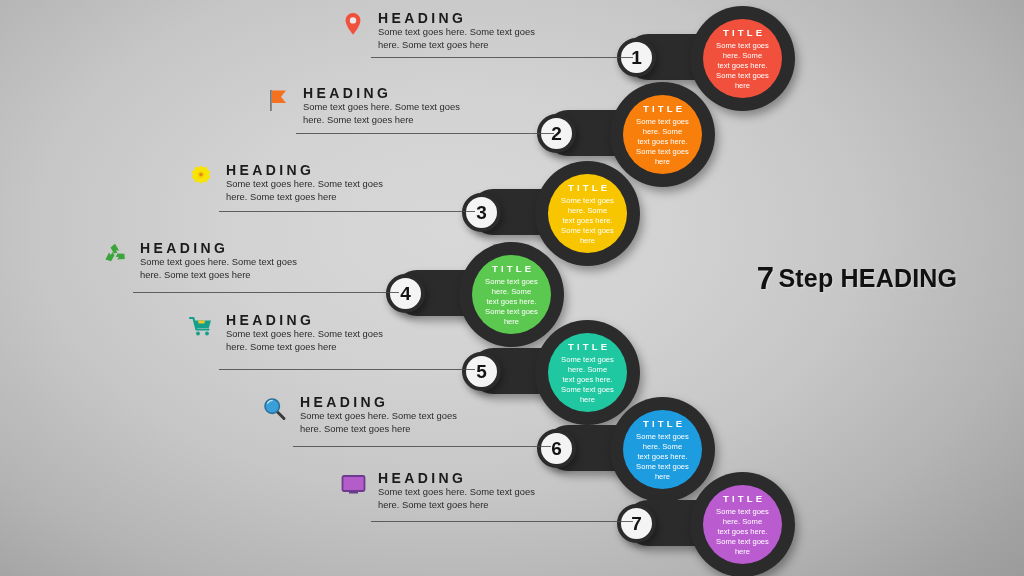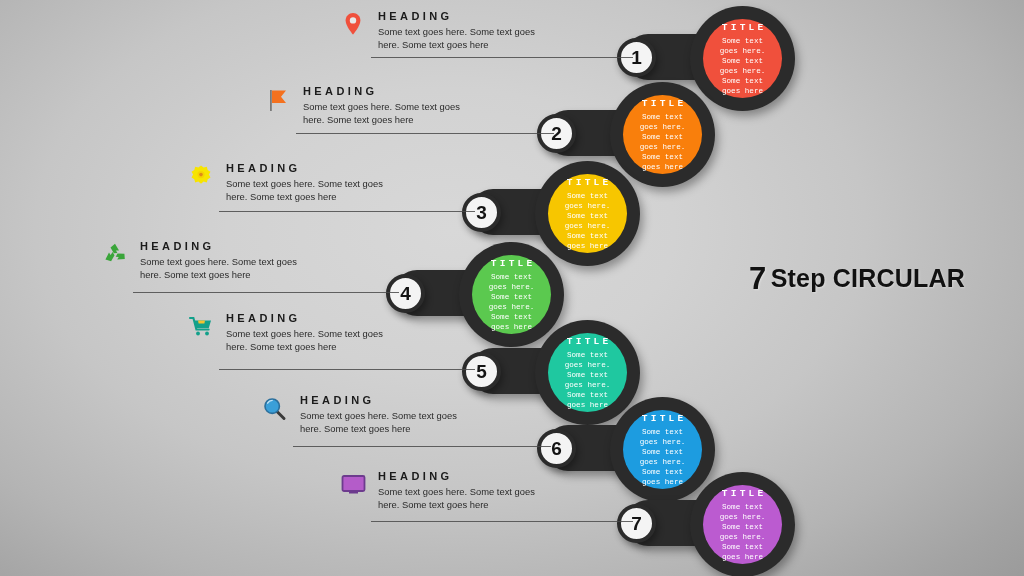--- a/index.html
+++ b/index.html
@@ -10,41 +10,41 @@
   }
   #stage{
     position:relative;width:1024px;height:576px;overflow:hidden;
     background:
       radial-gradient(ellipse 78% 88% at 44% 40%, #d8d8d8 0%, #d2d2d2 28%, #c6c6c6 52%, #b4b4b4 74%, #a3a3a3 90%, #9a9a9a 100%);
   }
   .txtblock{position:absolute;}
   .icon{position:absolute;left:0;top:0;width:30px;height:30px;}
   .htitle{
     position:absolute;left:40px;top:0px;
-    font-size:11px;font-weight:bold;letter-spacing:3.4px;
+    font-size:14px;font-weight:bold;letter-spacing:3.4px;
     color:#1b1b1b;white-space:nowrap;
   }
   .hbody{
     position:absolute;left:40px;top:15px;width:175px;
     font-size:9.4px;line-height:13px;color:#2a2a2a;
   }
   .leadline{
     position:absolute;height:1px;background:#4a4a4a;opacity:.85;
   }
 
   
   .pod{position:absolute;}
   .capsule{
     position:absolute;background:#2b2b2b;border-radius:40px;
     box-shadow:3px 5px 9px rgba(0,0,0,.35);
   }
   .bigcircle{
     position:absolute;border-radius:50%;
     display:flex;flex-direction:column;align-items:center;justify-content:center;
-    text-align:center;color:#ffffff;box-sizing:border-box;font-family:Liberation Mono, monospace;
+    text-align:center;color:#ffffff;box-sizing:border-box;
   }
   .bigcircle .ct{
     font-size:9.5px;font-weight:bold;letter-spacing:3.2px;
     margin-bottom:3px;text-indent:3.2px;
   }
   .bigcircle .cb{
     font-size:7.6px;line-height:10px;padding:0 13px;
   }
   .numbadge{
     position:absolute;border-radius:50%;
@@ -230,16 +230,16 @@
           <rect x="11" y="21.5" width="9" height="2" fill="#6d3b8e"></rect>
         </svg>
     </span>
     <div class="htitle">HEADING</div>
     <div class="hbody">Some text goes here. Some text goes here. Some text goes here</div>
   </div>
   <div class="leadline" style="left:371px;top:521px;width:262px;"></div>
 
   <div id="maintitle">
     <span class="seven">7</span>
-    <span class="rest">Step CIRCULAR</span><br>
+    <span class="rest">Step HEADING</span><br>
   </div>
 
 </div>
 
 </body></html>

